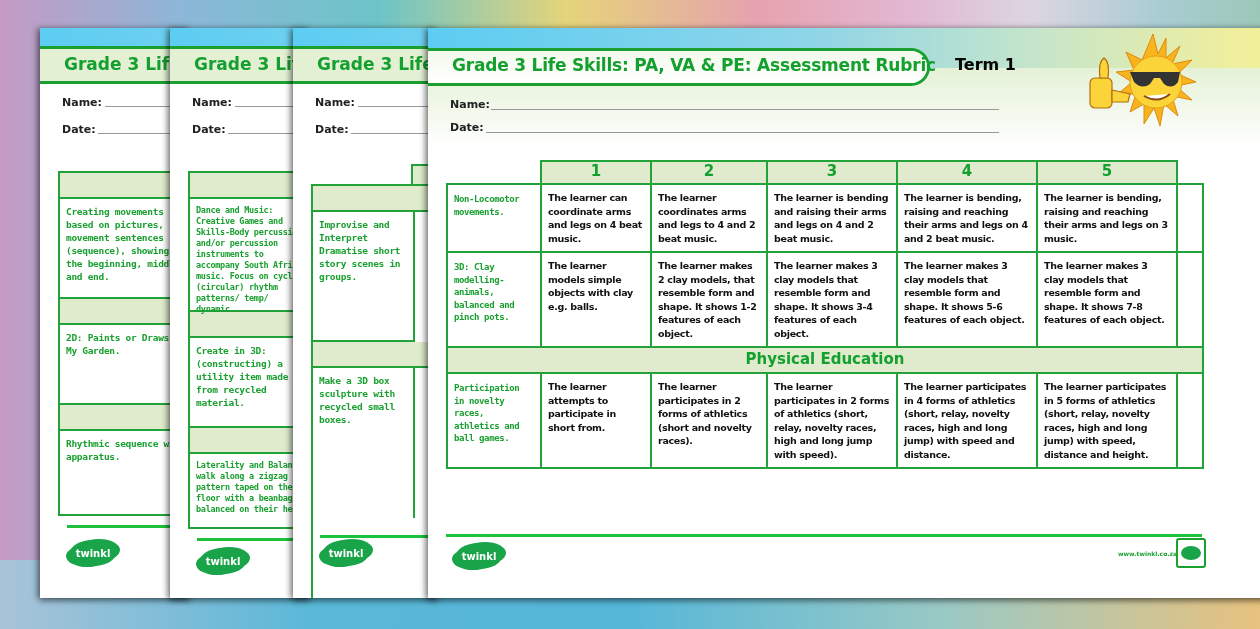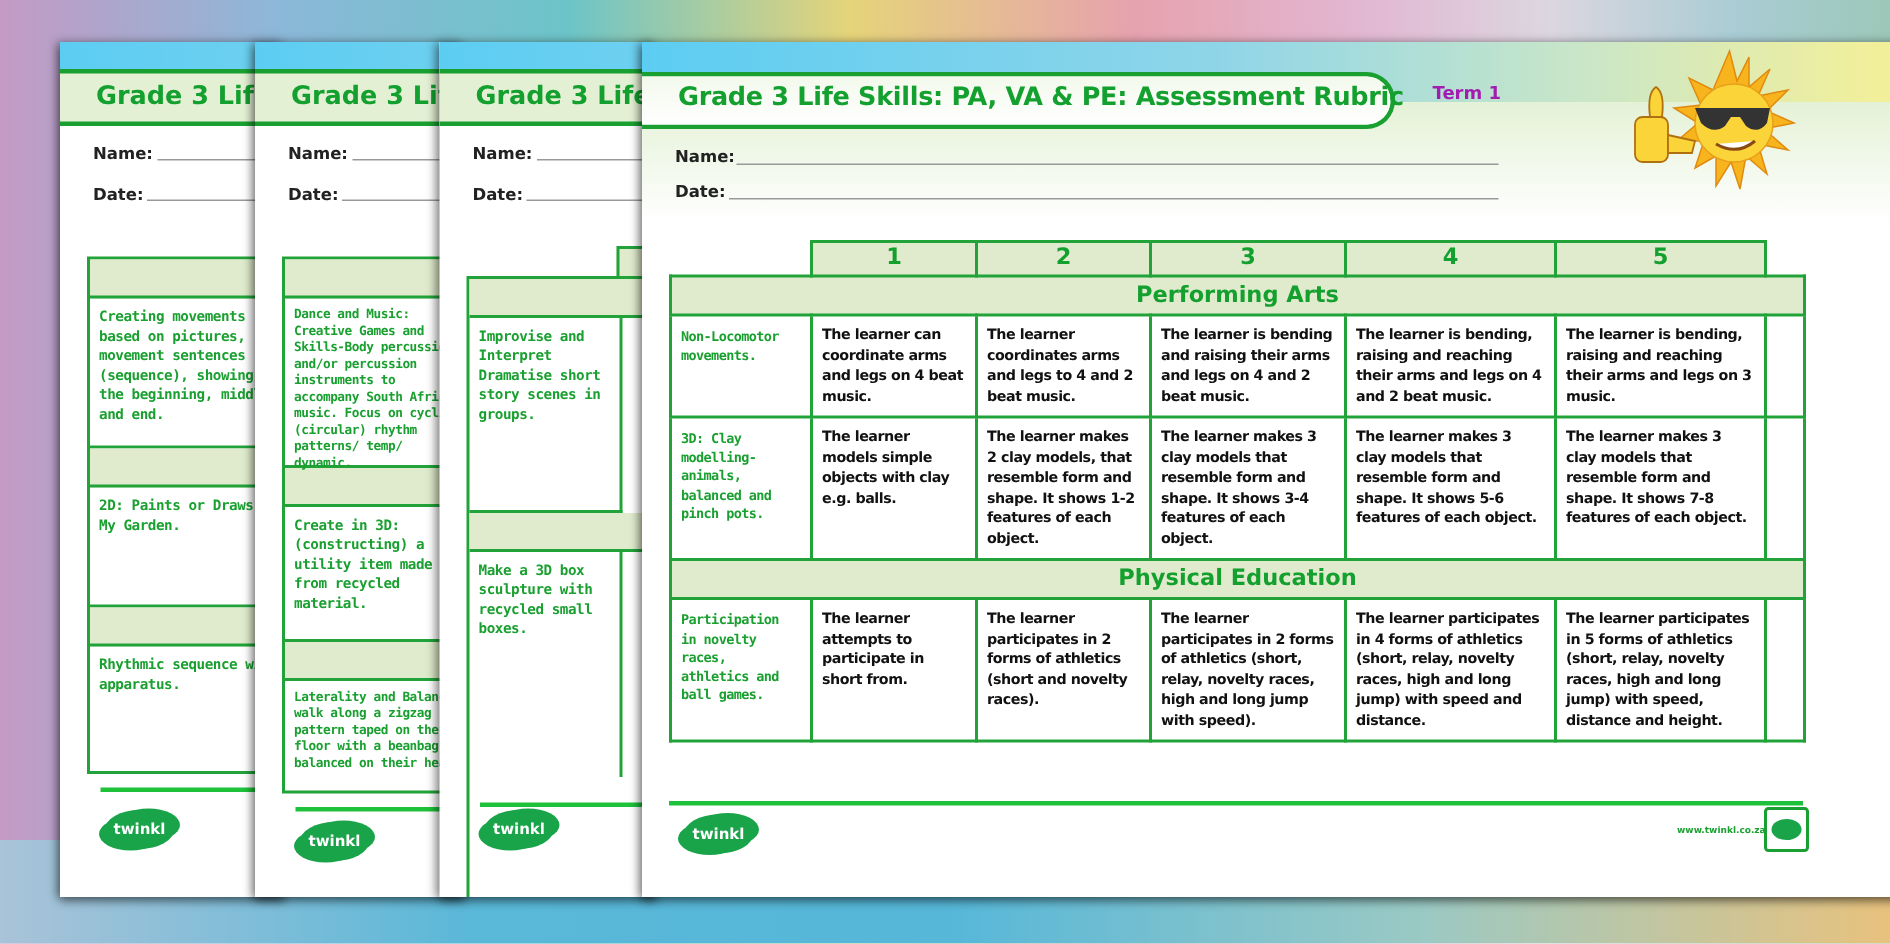--- a/index.html
+++ b/index.html
@@ -66,21 +66,21 @@
   #front .title-pill-fill {
     position: absolute; left: 0; right: 0; top: 0; bottom: 0;
     background: linear-gradient(180deg, #f3f9ec, #fff);
     border-radius: 0 20px 20px 0;
   }
   #front .main-title {
     position: absolute; left: 24px; top: 27px; font-size: 17px; font-weight: bold; color: #14a02e;
     white-space: nowrap; letter-spacing: -0.2px;
   }
   #front .term {
-    position: absolute; left: 527px; top: 27px; font-size: 12px; font-weight: bold; color: #a21caf;
+    position: absolute; left: 527px; top: 27px; font-size: 16px; font-weight: bold; color: #000000;
   }
   .sun {
     position: absolute; left: 640px; top: 4px; width: 130px; height: 100px;
   }
 
   .rubric {
     position: absolute; left: 18px; top: 132px; width: 756px;
   }
   .rubric table { border-collapse: collapse; width: 100%; table-layout: fixed; }
   .rubric td { border: 2px solid #22a33a; vertical-align: top; }
@@ -219,23 +219,20 @@
           <tr class="num-row">
         <td class="blank"></td>
         <td class="num">1</td>
         <td class="num">2</td>
         <td class="num">3</td>
         <td class="num">4</td>
         <td class="num">5</td>
         <td class="blank-right"></td>
       </tr>
 
-      <tr>
-        <td class="section" colspan="7">Performing Arts</td>
-      </tr>
       <tr style="height:66px;">
         <td class="skill">Non-Locomotor movements.</td>
         <td class="desc">The learner can coordinate arms and legs on 4 beat music.</td>
         <td class="desc">The learner coordinates arms and legs to 4 and 2 beat music.</td>
         <td class="desc">The learner is bending and raising their arms and legs on 4 and 2 beat music.</td>
         <td class="desc">The learner is bending, raising and reaching their arms and legs on 4 and 2 beat music.</td>
         <td class="desc">The learner is bending, raising and reaching their arms and legs on 3 music.</td>
         <td></td>
       </tr>
 

